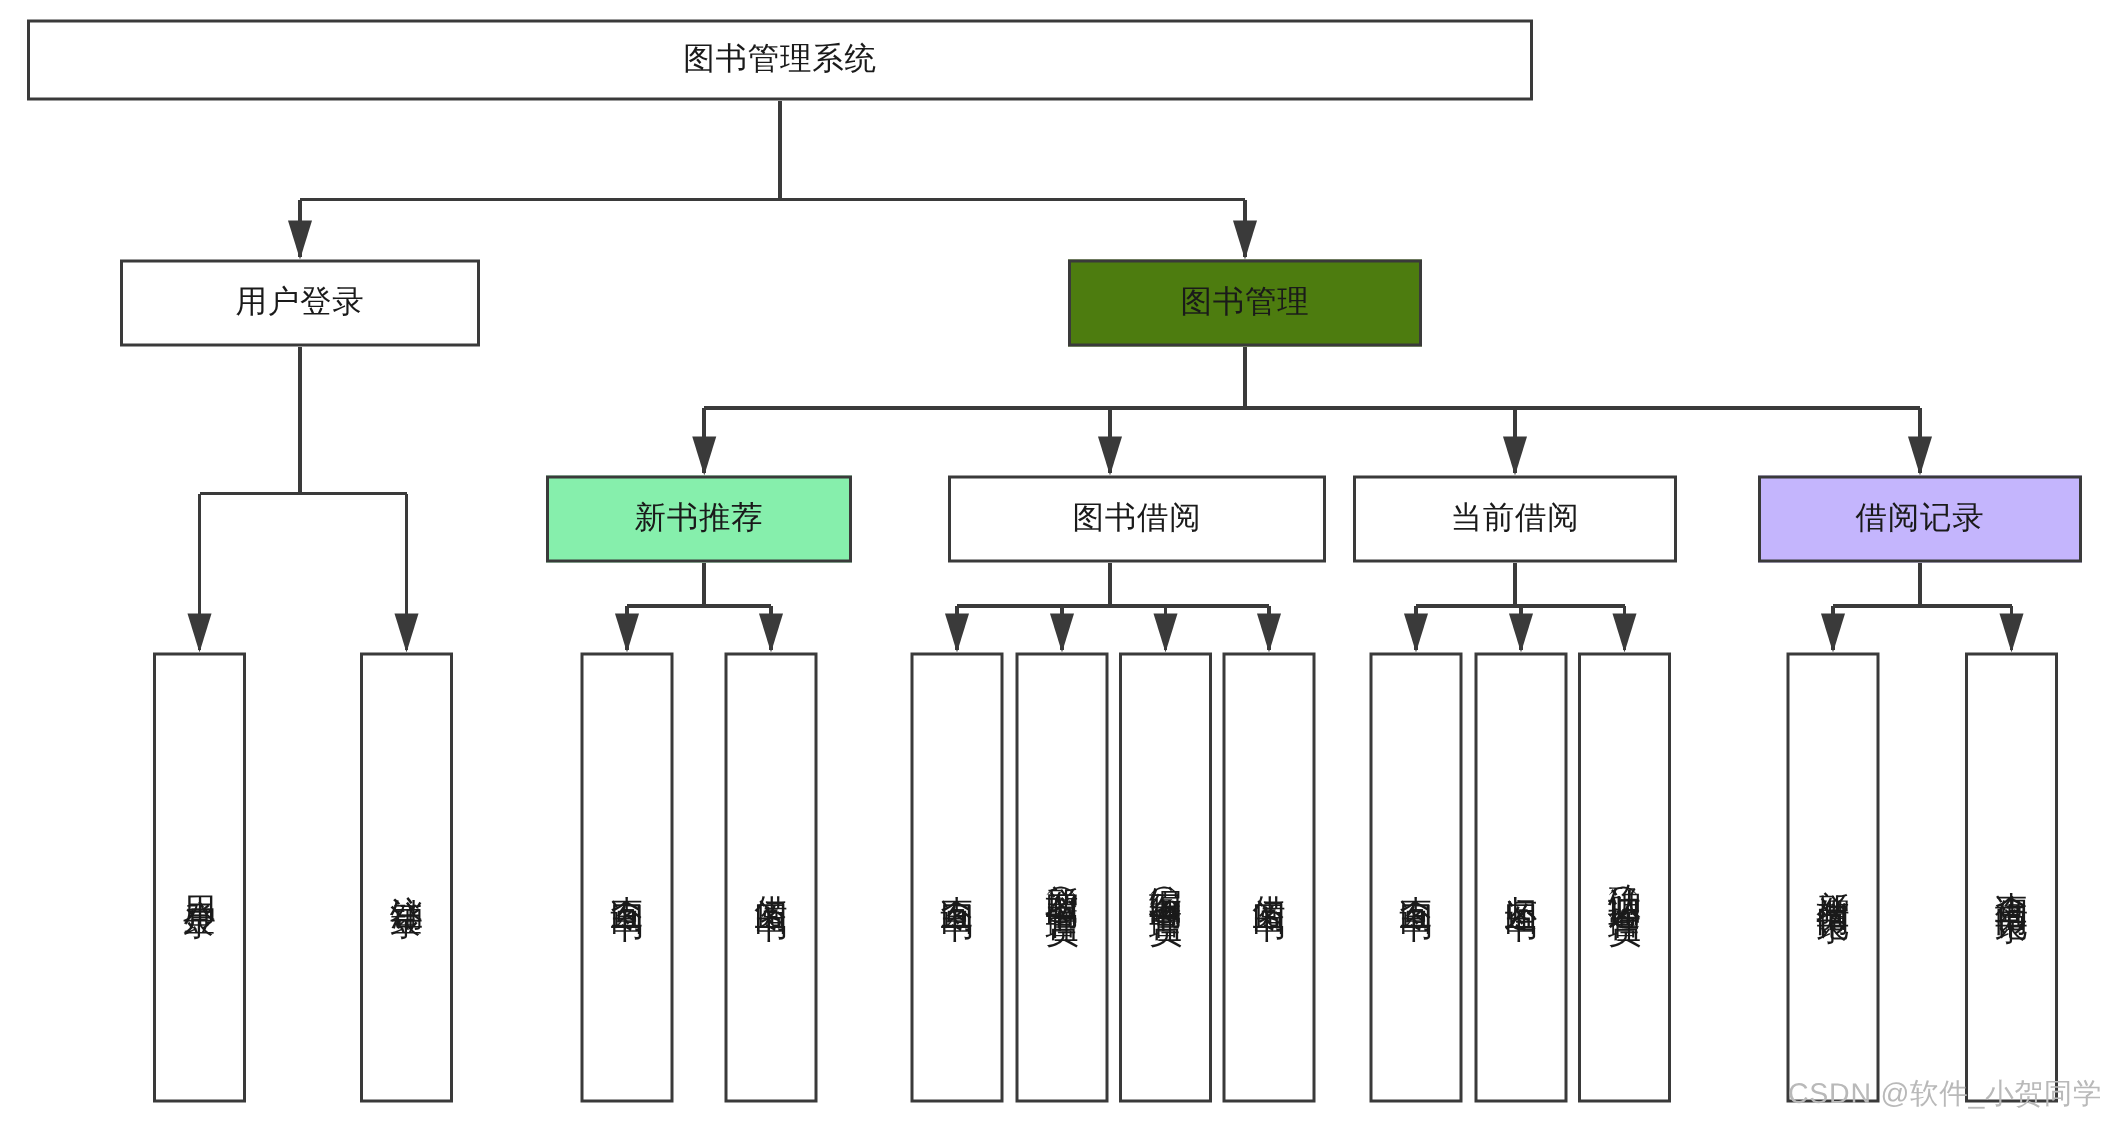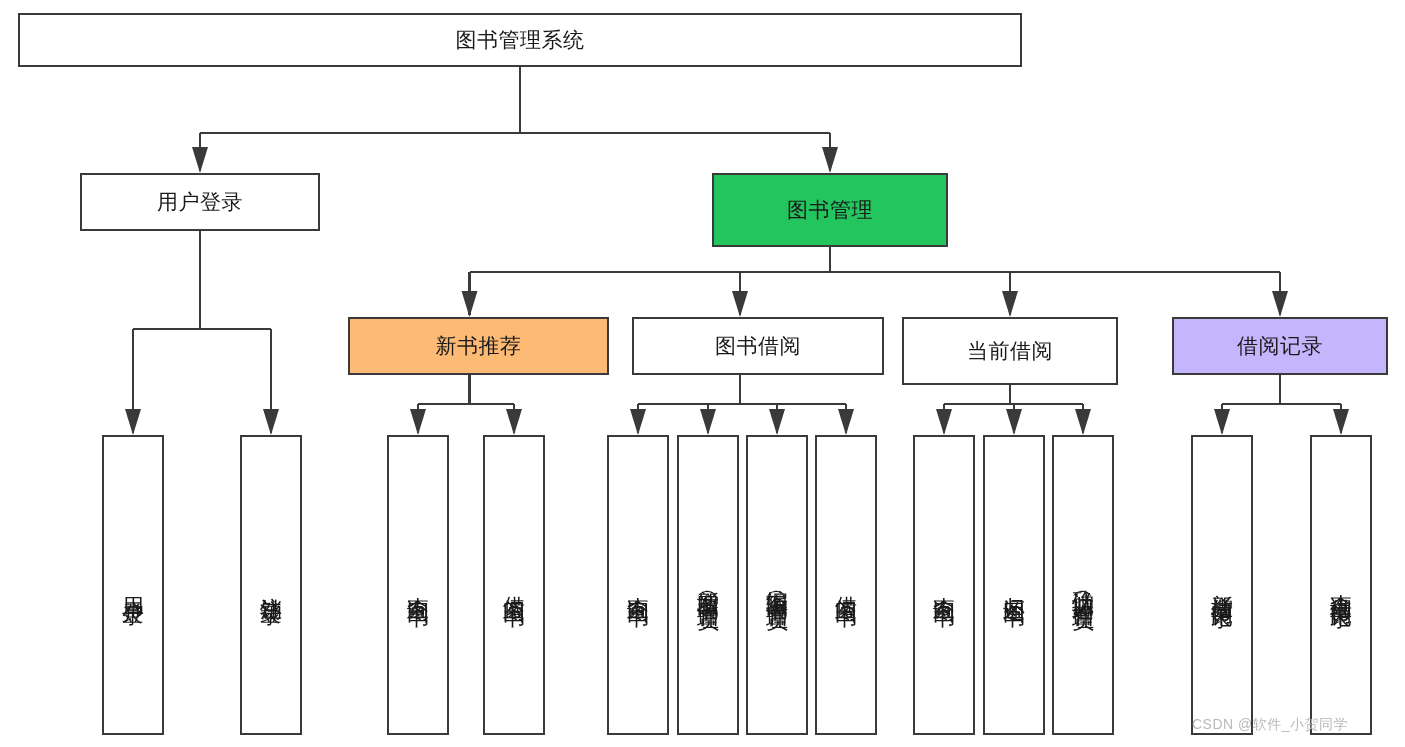--- a/index.html
+++ b/index.html
@@ -52,21 +52,21 @@
     writing-mode: vertical-rl;
     text-orientation: upright;
     font-size: 22px;
     letter-spacing: 3px;
     line-height: 1;
     white-space: nowrap;
   }
   #watermark {
     position: absolute;
     color: #b9b9b9;
-    font-size: 14px;
+    font-size: 19px;
     letter-spacing: 0.5px;
     white-space: nowrap;
     user-select: none;
   }
 </style>
 </head>
 <body>
 
 <div id="canvas">
 
@@ -125,30 +125,30 @@
       <path d="M 1333 409 L 1349 409 L 1341 435 Z" fill="#3a3a3a"></path>
     </svg>
 
   <div id="nodes-layer">
       <div class="node horizontal" style="left: 18px; top: 13px; width: 1004px; height: 54px; border-color: rgb(58, 58, 58); background: rgb(255, 255, 255); color: rgb(26, 26, 26);">
         <span class="label">图书管理系统</span>
       </div>
       <div class="node horizontal" style="left: 80px; top: 173px; width: 240px; height: 58px; border-color: rgb(58, 58, 58); background: rgb(255, 255, 255); color: rgb(26, 26, 26);">
         <span class="label">用户登录</span>
       </div>
-      <div class="node horizontal" style="left: 712px; top: 173px; width: 236px; height: 74px; border-color: rgb(58, 58, 58); background: #22c55e; color: rgb(26, 26, 26);">
+      <div class="node horizontal" style="left: 712px; top: 173px; width: 236px; height: 58px; border-color: rgb(58, 58, 58); background: #4d7c0f; color: rgb(26, 26, 26);">
         <span class="label">图书管理</span>
       </div>
-      <div class="node horizontal" style="left: 348px; top: 317px; width: 261px; height: 58px; border-color: rgb(58, 58, 58); background: #fdba74; color: rgb(26, 26, 26);">
+      <div class="node horizontal" style="left: 364px; top: 317px; width: 204px; height: 58px; border-color: rgb(58, 58, 58); background: #86efac; color: rgb(26, 26, 26);">
         <span class="label">新书推荐</span>
       </div>
       <div class="node horizontal" style="left: 632px; top: 317px; width: 252px; height: 58px; border-color: rgb(58, 58, 58); background: rgb(255, 255, 255); color: rgb(26, 26, 26);">
         <span class="label">图书借阅</span>
       </div>
-      <div class="node horizontal" style="left: 902px; top: 317px; width: 216px; height: 68px; border-color: rgb(58, 58, 58); background: rgb(255, 255, 255); color: rgb(26, 26, 26);">
+      <div class="node horizontal" style="left: 902px; top: 317px; width: 216px; height: 58px; border-color: rgb(58, 58, 58); background: rgb(255, 255, 255); color: rgb(26, 26, 26);">
         <span class="label">当前借阅</span>
       </div>
       <div class="node horizontal" style="left: 1172px; top: 317px; width: 216px; height: 58px; border-color: rgb(58, 58, 58); background: #c4b5fd; color: rgb(26, 26, 26);">
         <span class="label">借阅记录</span>
       </div>
       <div class="node vertical" style="left: 102px; top: 435px; width: 62px; height: 300px; border-color: rgb(58, 58, 58); background: rgb(255, 255, 255); color: rgb(26, 26, 26);">
         <span class="label">用户登录</span>
       </div>
       <div class="node vertical" style="left: 240px; top: 435px; width: 62px; height: 300px; border-color: rgb(58, 58, 58); background: rgb(255, 255, 255); color: rgb(26, 26, 26);">
         <span class="label">注销登录</span>

